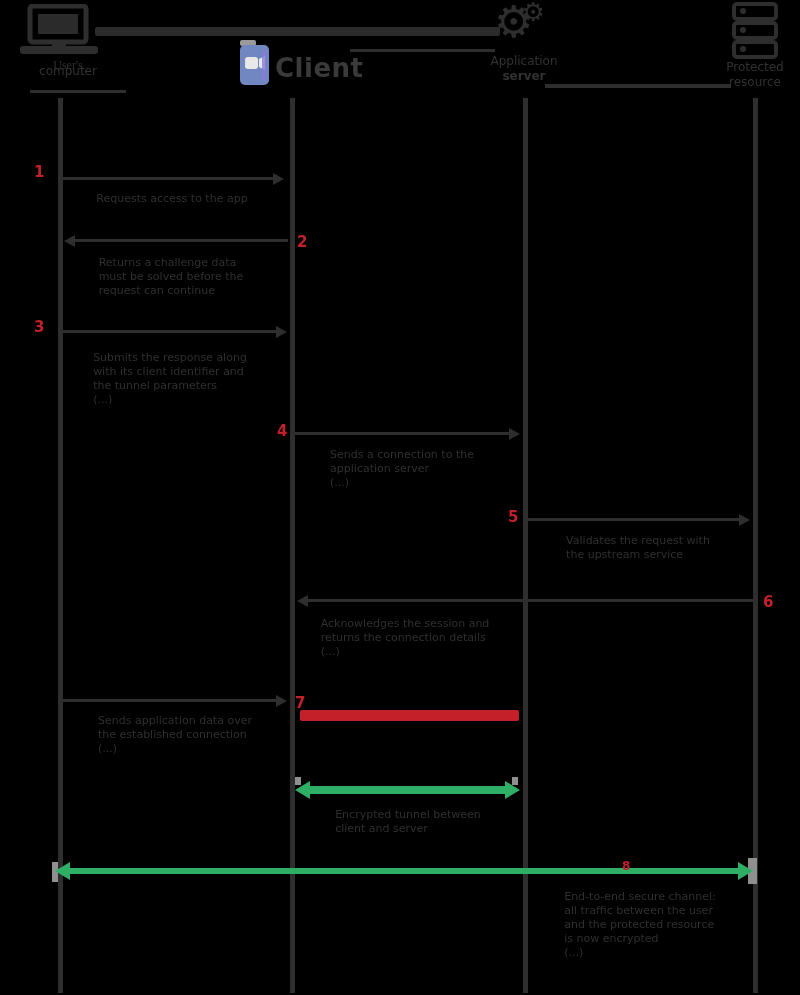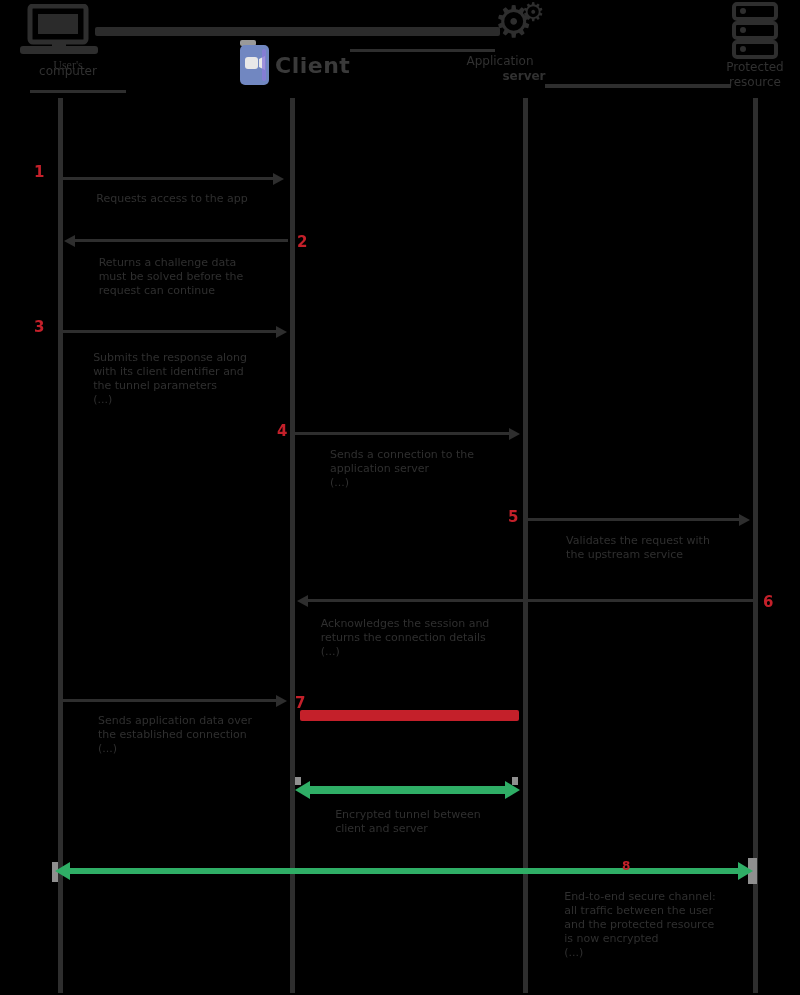--- a/index.html
+++ b/index.html
@@ -23,21 +23,21 @@
   .badge-sm{color:#c4202a;font-size:12px;font-weight:bold;line-height:12px;}
   
   .redbar{height:11px;background:#c4202a;border-radius:2px;}
   .greenbar{background:#2fae66;}
   .g-ah-r{width:0;height:0;border-top:9px solid transparent;border-bottom:9px solid transparent;border-left:15px solid #2fae66;}
   .g-ah-l{width:0;height:0;border-top:9px solid transparent;border-bottom:9px solid transparent;border-right:15px solid #2fae66;}
   .gray-tick{background:#8f8f8f;}
   
   .logo{width:29px;height:40px;background:#7187c1;border-radius:5px;}
   .logo-cap{width:16px;height:6px;background:#9a9a9a;border-radius:2px;}
-  .brand-text{color:#3a3a3a;font-size:22px;font-weight:bold;letter-spacing:0.5px;}
+  .brand-text{color:#3a3a3a;font-size:26px;font-weight:bold;letter-spacing:0.5px;}
   svg{display:block;}
 </style>
 </head>
 <body>
 
 <div class="abs" style="left:16px;top:4px;">
   <svg width="92" height="56" viewBox="0 0 92 56">
     <rect x="14" y="2" width="56" height="36" rx="3" fill="none" stroke="#2e2e2e" stroke-width="5"></rect>
     <rect x="22" y="10" width="40" height="20" fill="#2b2b2b"></rect>
     <rect x="4" y="42" width="78" height="8" rx="3" fill="#2e2e2e"></rect>
@@ -58,21 +58,21 @@
     <rect x="5" y="12" width="13" height="12" rx="3" fill="#e8e8e8"></rect>
     <path d="M19 14 L25 11 L25 25 L19 22 Z" fill="#e8e8e8"></path>
     <rect x="22" y="4" width="4" height="32" rx="2" fill="#8a7bd8" opacity="0.8"></rect>
   </svg>
 </div>
 <div class="abs brand-text" style="left:275px;top:53px;">Client</div>
 
 <div class="abs" style="left:494px;top:0px;color:#2e2e2e;">
   <span style="font-size:44px;line-height:44px;">⚙</span><span style="font-size:26px;line-height:26px;position:relative;left:-12px;top:-16px;">⚙</span>
 </div>
-<div class="abs actor-lbl" style="left:500px;top:54px;">Application</div>
+<div class="abs actor-lbl" style="left:524px;top:54px;">Application</div>
 <div class="abs actor-lbl" style="left:524px;top:69px;font-weight:bold;">server</div>
 
 <div class="abs" style="left:545px;top:84px;width:186px;height:4px;background:#2e2e2e;"></div>
 
 <div class="abs" style="left:722px;top:2px;">
   <svg width="66" height="58" viewBox="0 0 66 58">
     <rect x="12" y="2" width="42" height="15" rx="3" fill="none" stroke="#2e2e2e" stroke-width="4"></rect>
     <rect x="12" y="21" width="42" height="15" rx="3" fill="none" stroke="#2e2e2e" stroke-width="4"></rect>
     <rect x="12" y="40" width="42" height="15" rx="3" fill="none" stroke="#2e2e2e" stroke-width="4"></rect>
     <circle cx="21" cy="9" r="3" fill="#2e2e2e"></circle>

